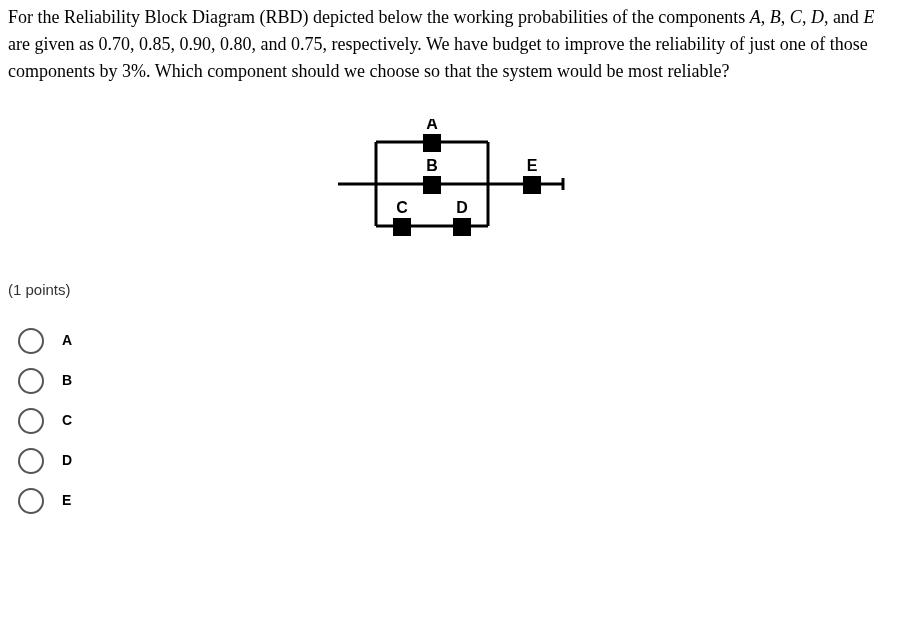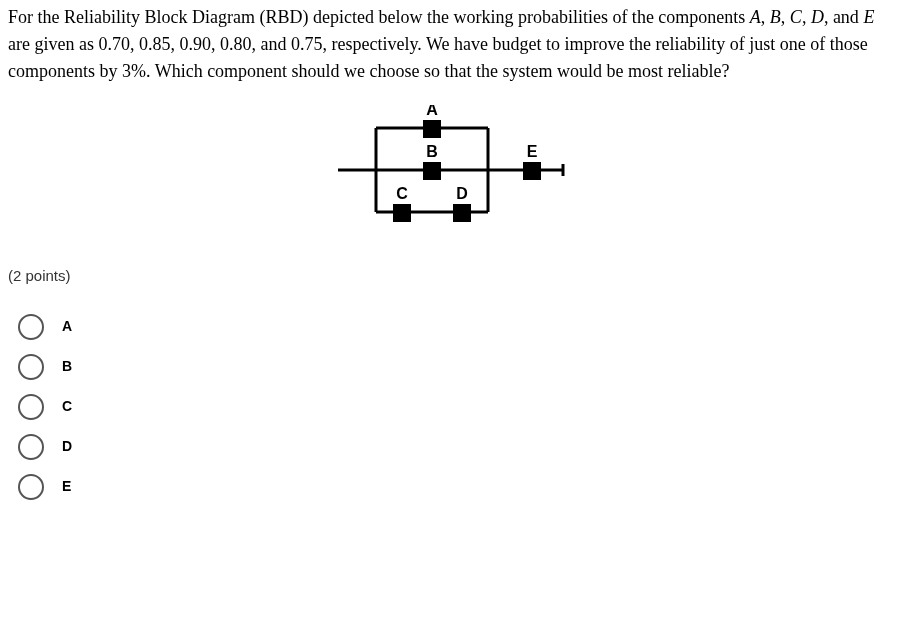--- a/index.html
+++ b/index.html
@@ -7,21 +7,21 @@
       width: 906px;
       height: 629px;
       font-family: Georgia, 'Times New Roman', serif;
       font-size: 18px;
       line-height: 1.5;
       color: #000;
       background: #fff;
       padding: 4px 8px;
     }
     .question-text {
-      margin-bottom: 20px;
+      margin-bottom: 34px;
     }
     .italic { font-style: italic; }
     .diagram-wrap {
       display: flex;
       justify-content: center;
       margin-bottom: 30px;
     }
     .diagram {
       position: relative;
       width: 230px;
@@ -107,21 +107,21 @@
 
       <line class="wire" x1="150" y1="65" x2="225" y2="65"></line>
       <rect class="block" x="185" y="57" width="18" height="18"></rect>
       <text class="lbl" x="194" y="52">E</text>
 
       <line class="wire" x1="225" y1="59" x2="225" y2="71"></line>
     </svg>
   </div>
 </div>
 
-<div class="points">(2 points)</div>
+<div class="points">(1 points)</div>
 
 <div class="options">
   <label class="option">
     <span class="radio"></span>
     <span class="option-label">A</span>
   </label>
   <label class="option">
     <span class="radio"></span>
     <span class="option-label">B</span>
   </label>

